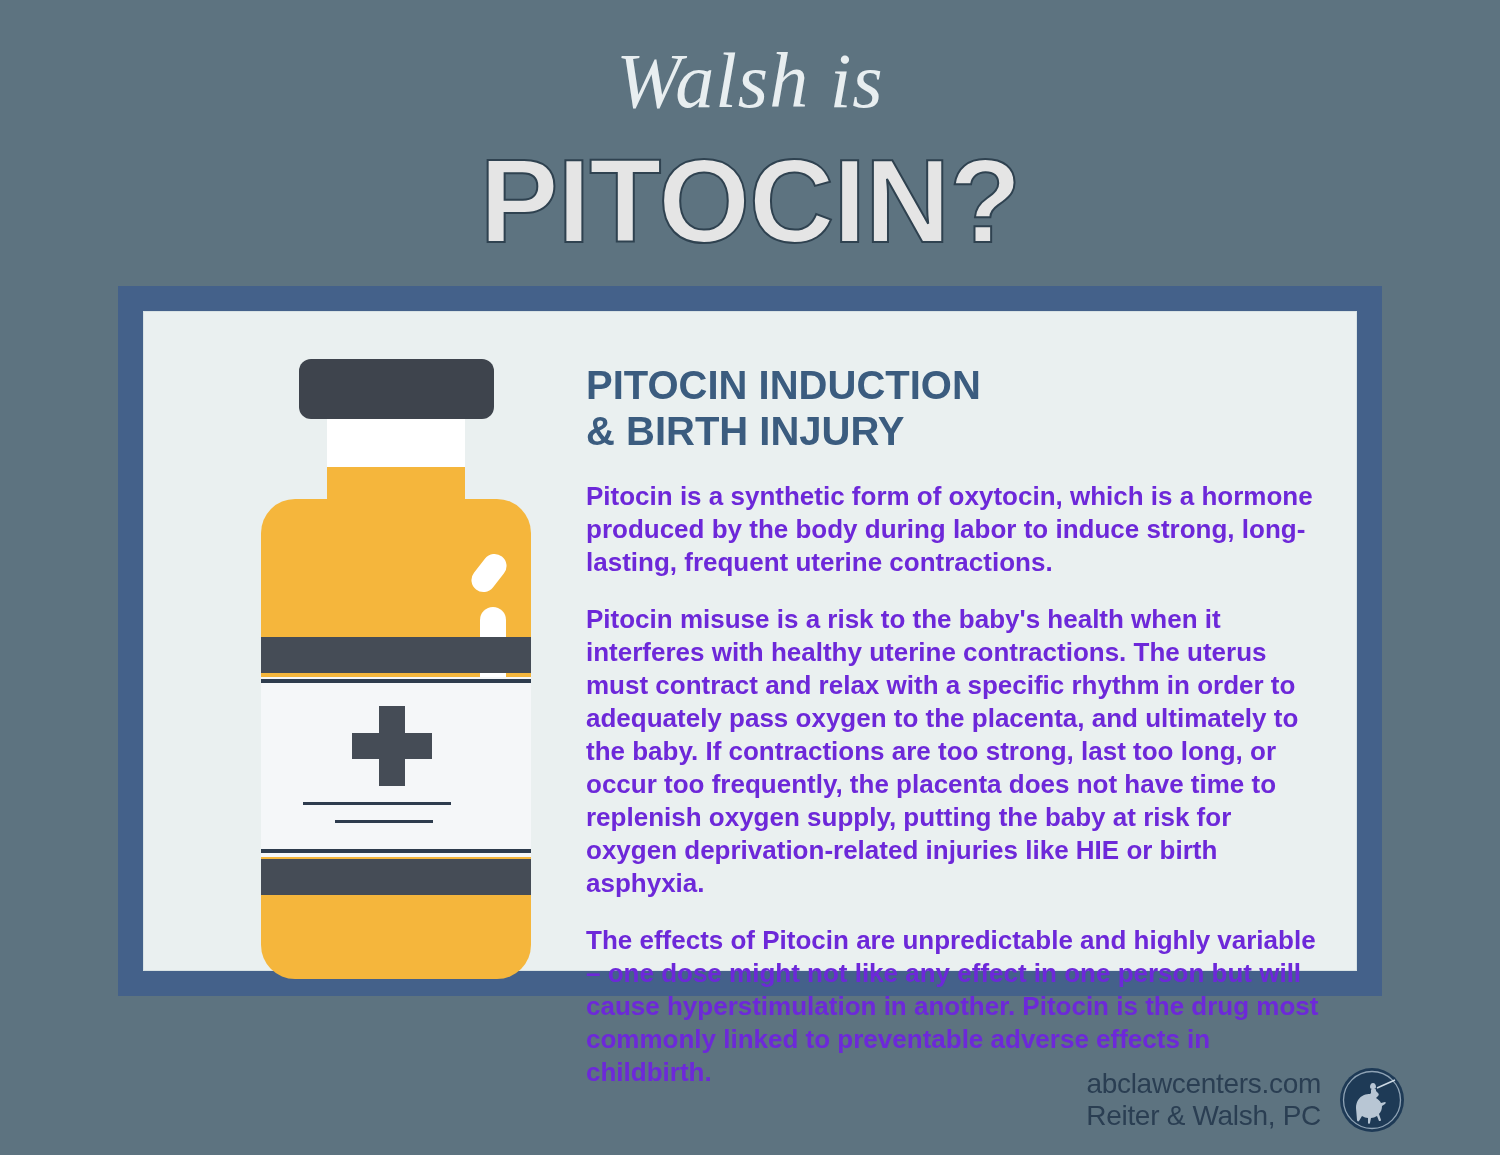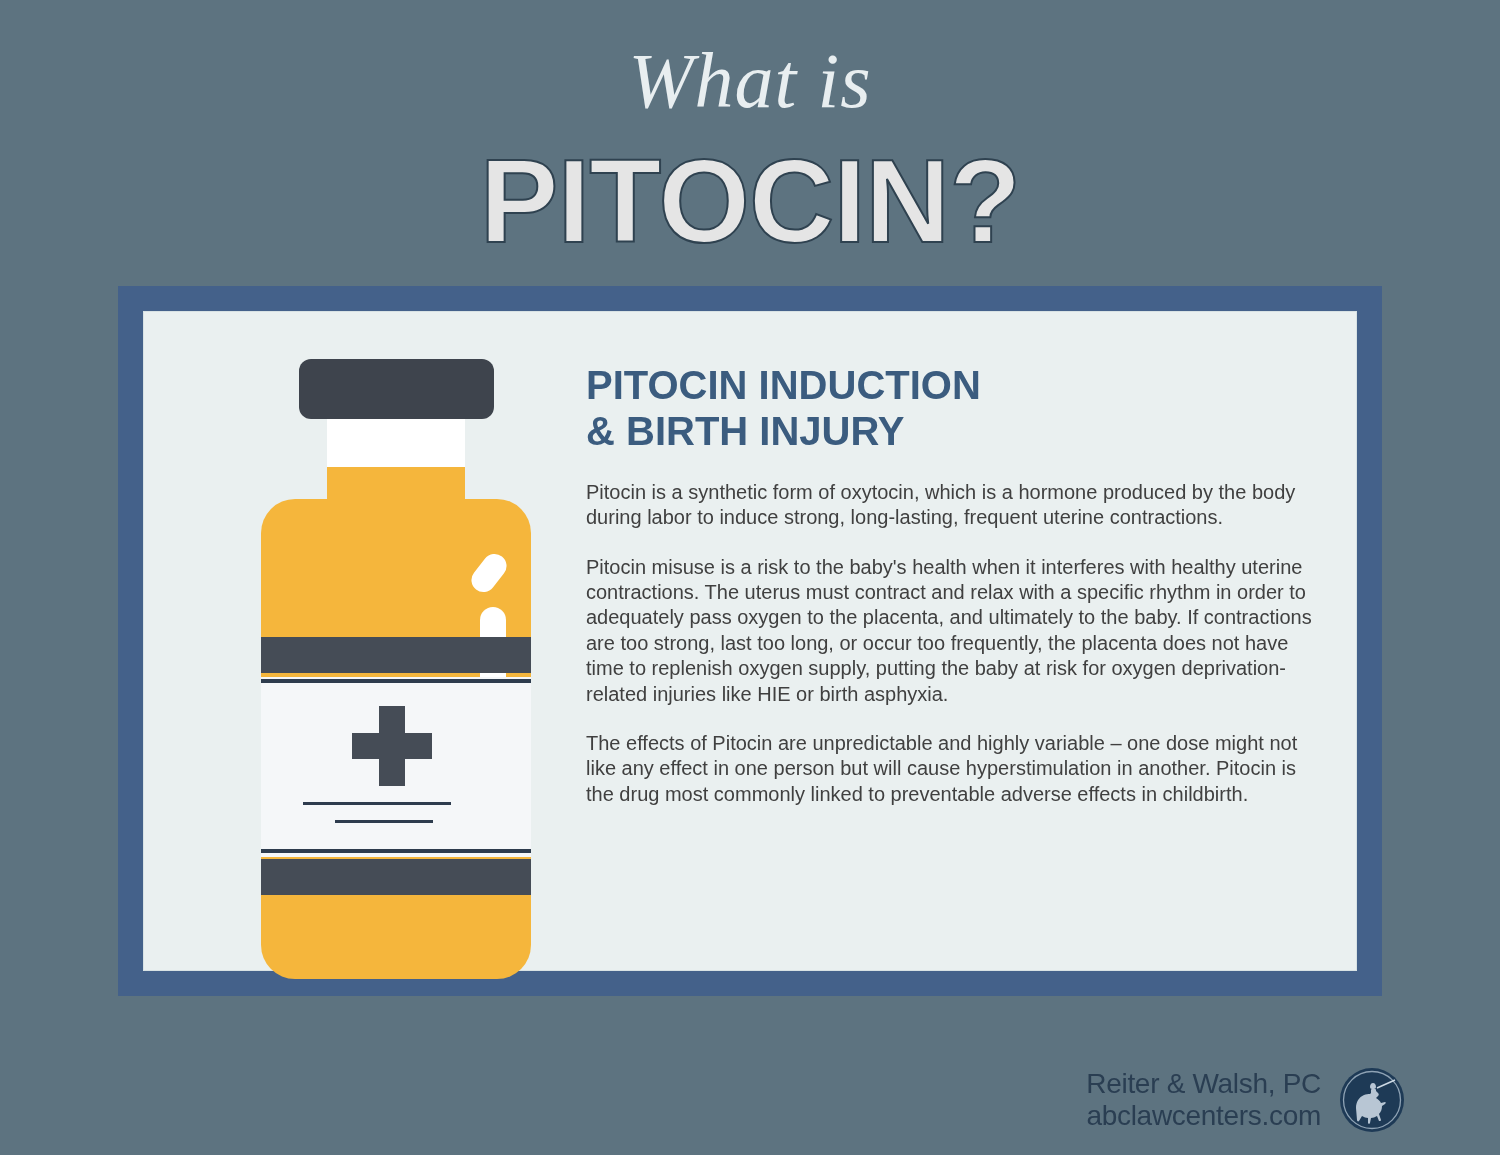--- a/index.html
+++ b/index.html
@@ -160,24 +160,25 @@
   .sec-heading{
     font-size:40px;
     font-weight:bold;
     line-height:1.16;
     color:#3b5c7f;
     letter-spacing:0px;
     margin-bottom:25px;
     white-space:pre-line;
   }
   .para{
-    font-size:20px;
+    font-size:26px;
     line-height:1.27;
-    color:#404040;
+    color:#6d28d9;
     margin-bottom:24px;
+    font-weight:bold;
   }
 
   
   .footer{
     position:absolute;
     right:95px; bottom:22px;
     display:flex;
     align-items:center;
     gap:18px;
   }
@@ -190,21 +191,21 @@
   }
   .logo{
     width:66px; height:66px;
     flex:0 0 66px;
   }
 </style>
 </head>
 <body>
 
 <div class="title-block">
-  <div class="title-script">What is</div>
+  <div class="title-script">Walsh is</div>
   <div class="title-main">PITOCIN?</div>
 </div>
 
 <div class="frame">
   <div class="panel">
 
     <div class="bottle-col">
       <div class="bottle">
         <div class="body-main"></div>
         <div class="shoulder"></div>
@@ -230,22 +231,22 @@
       <p class="para">Pitocin is a synthetic form of oxytocin, which is a hormone produced by the body during labor to induce strong, long-lasting, frequent uterine contractions.</p>
       <p class="para">Pitocin misuse is a risk to the baby's health when it interferes with healthy uterine contractions. The uterus must contract and relax with a specific rhythm in order to adequately pass oxygen to the placenta, and ultimately to the baby. If contractions are too strong, last too long, or occur too frequently, the placenta does not have time to replenish oxygen supply, putting the baby at risk for oxygen deprivation-related injuries like HIE or birth asphyxia.</p>
       <p class="para">The effects of Pitocin are unpredictable and highly variable – one dose might not like any effect in one person but will cause hyperstimulation in another. Pitocin is the drug most commonly linked to preventable adverse effects in childbirth.</p>
     </div>
 
   </div>
 </div>
 
 <div class="footer">
   <div class="footer-text">
+    <div>abclawcenters.com</div>
     <div>Reiter &amp; Walsh, PC</div>
-    <div>abclawcenters.com</div>
   </div>
   <span class="logo">
     <svg width="66" height="66" viewBox="0 0 66 66" xmlns="http://www.w3.org/2000/svg">
       <circle cx="33" cy="33" r="32" fill="#1e3a56"></circle>
       <circle cx="33" cy="33" r="28.5" fill="none" stroke="#8fa3b5" stroke-width="1.3"></circle>
       <g fill="#b8c6d4">
         <path d="M17 41 c0-6 3-11 8-13 c2-1 4-1 6-1 l3-3 c1-1 2-1 3 0 l2 2 c1 1 1 2 0 3 l-2 2 c2 1 4 3 5 5 l4 -1 c1 0 1 1 0 2 l-3 2 c0 3-1 6-3 8 l2 6 c0 1-1 1-2 1 l-2-5 c-2 1-4 2-6 2 l-1 5 c0 1-2 1-2 0 l0-5 c-2 0-4-1-6-2 l-3 5 c-1 1-2 0-2-1 z"></path>
         <path d="M31 20 c0-2 1-4 3-4 c2 0 3 2 3 4 c0 1-1 2-2 2 l-2 0 c-1 0-2-1-2-2 z"></path>
         <rect x="32" y="22" width="5" height="8" rx="1"></rect>
       </g>

